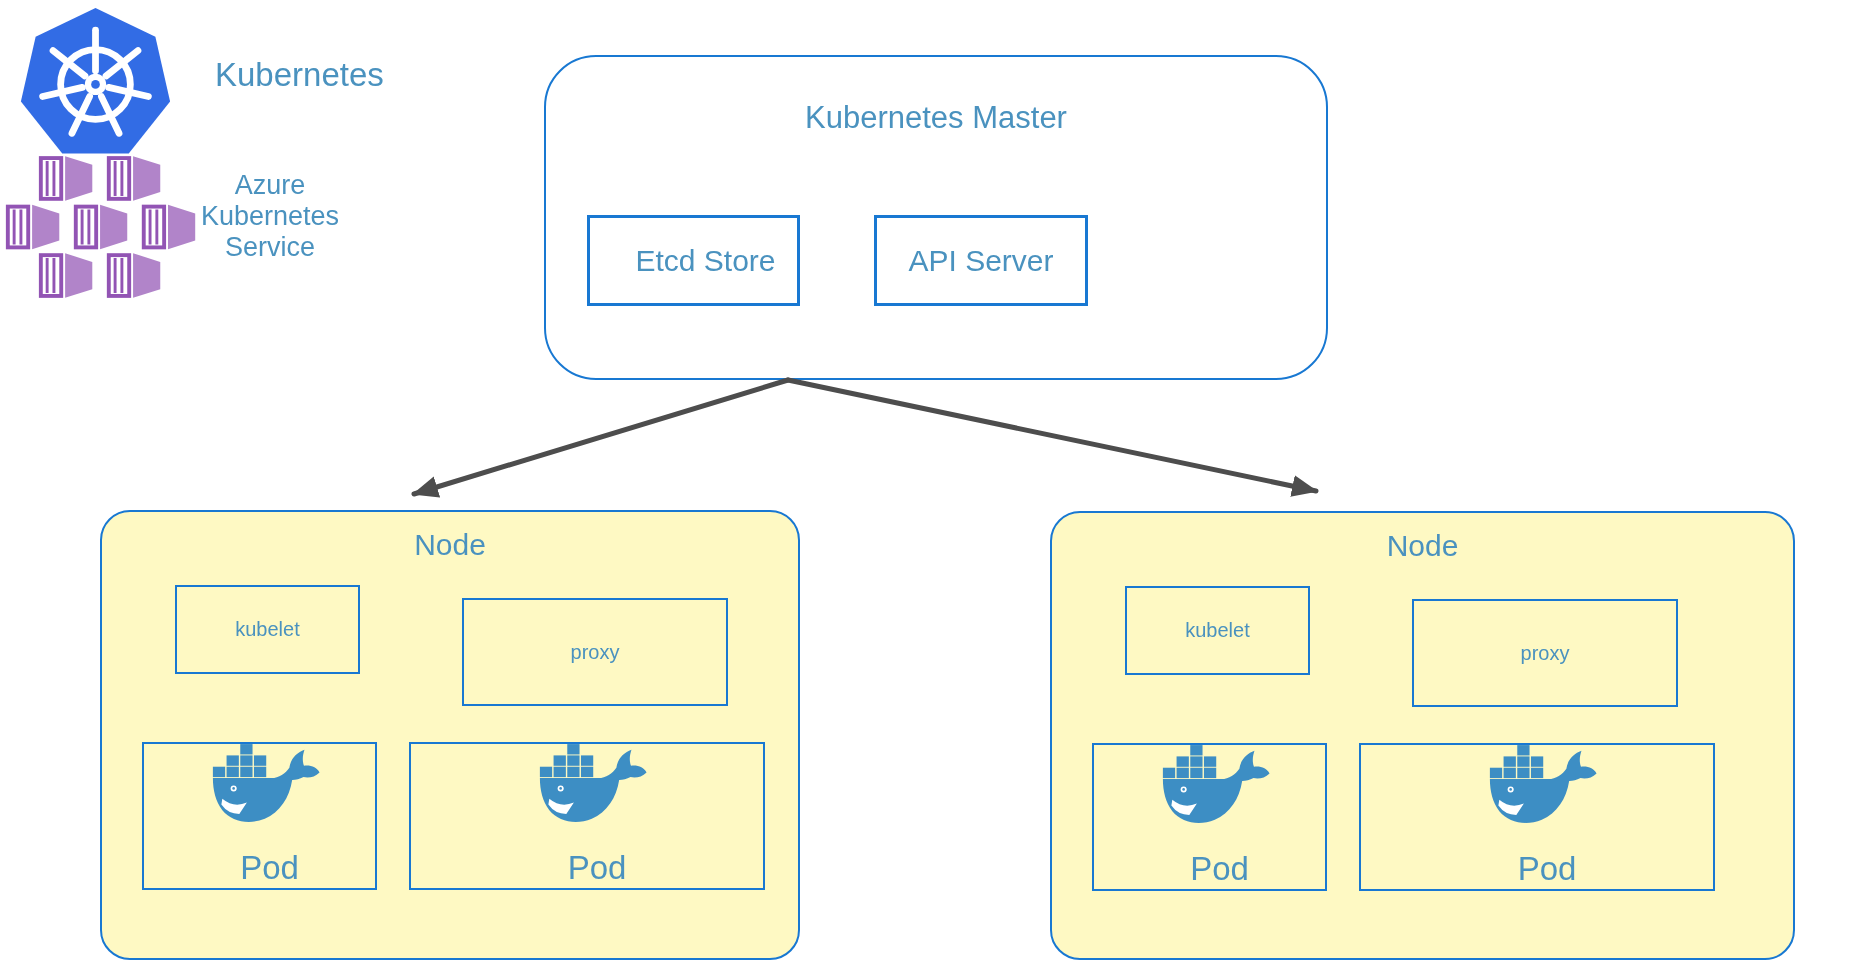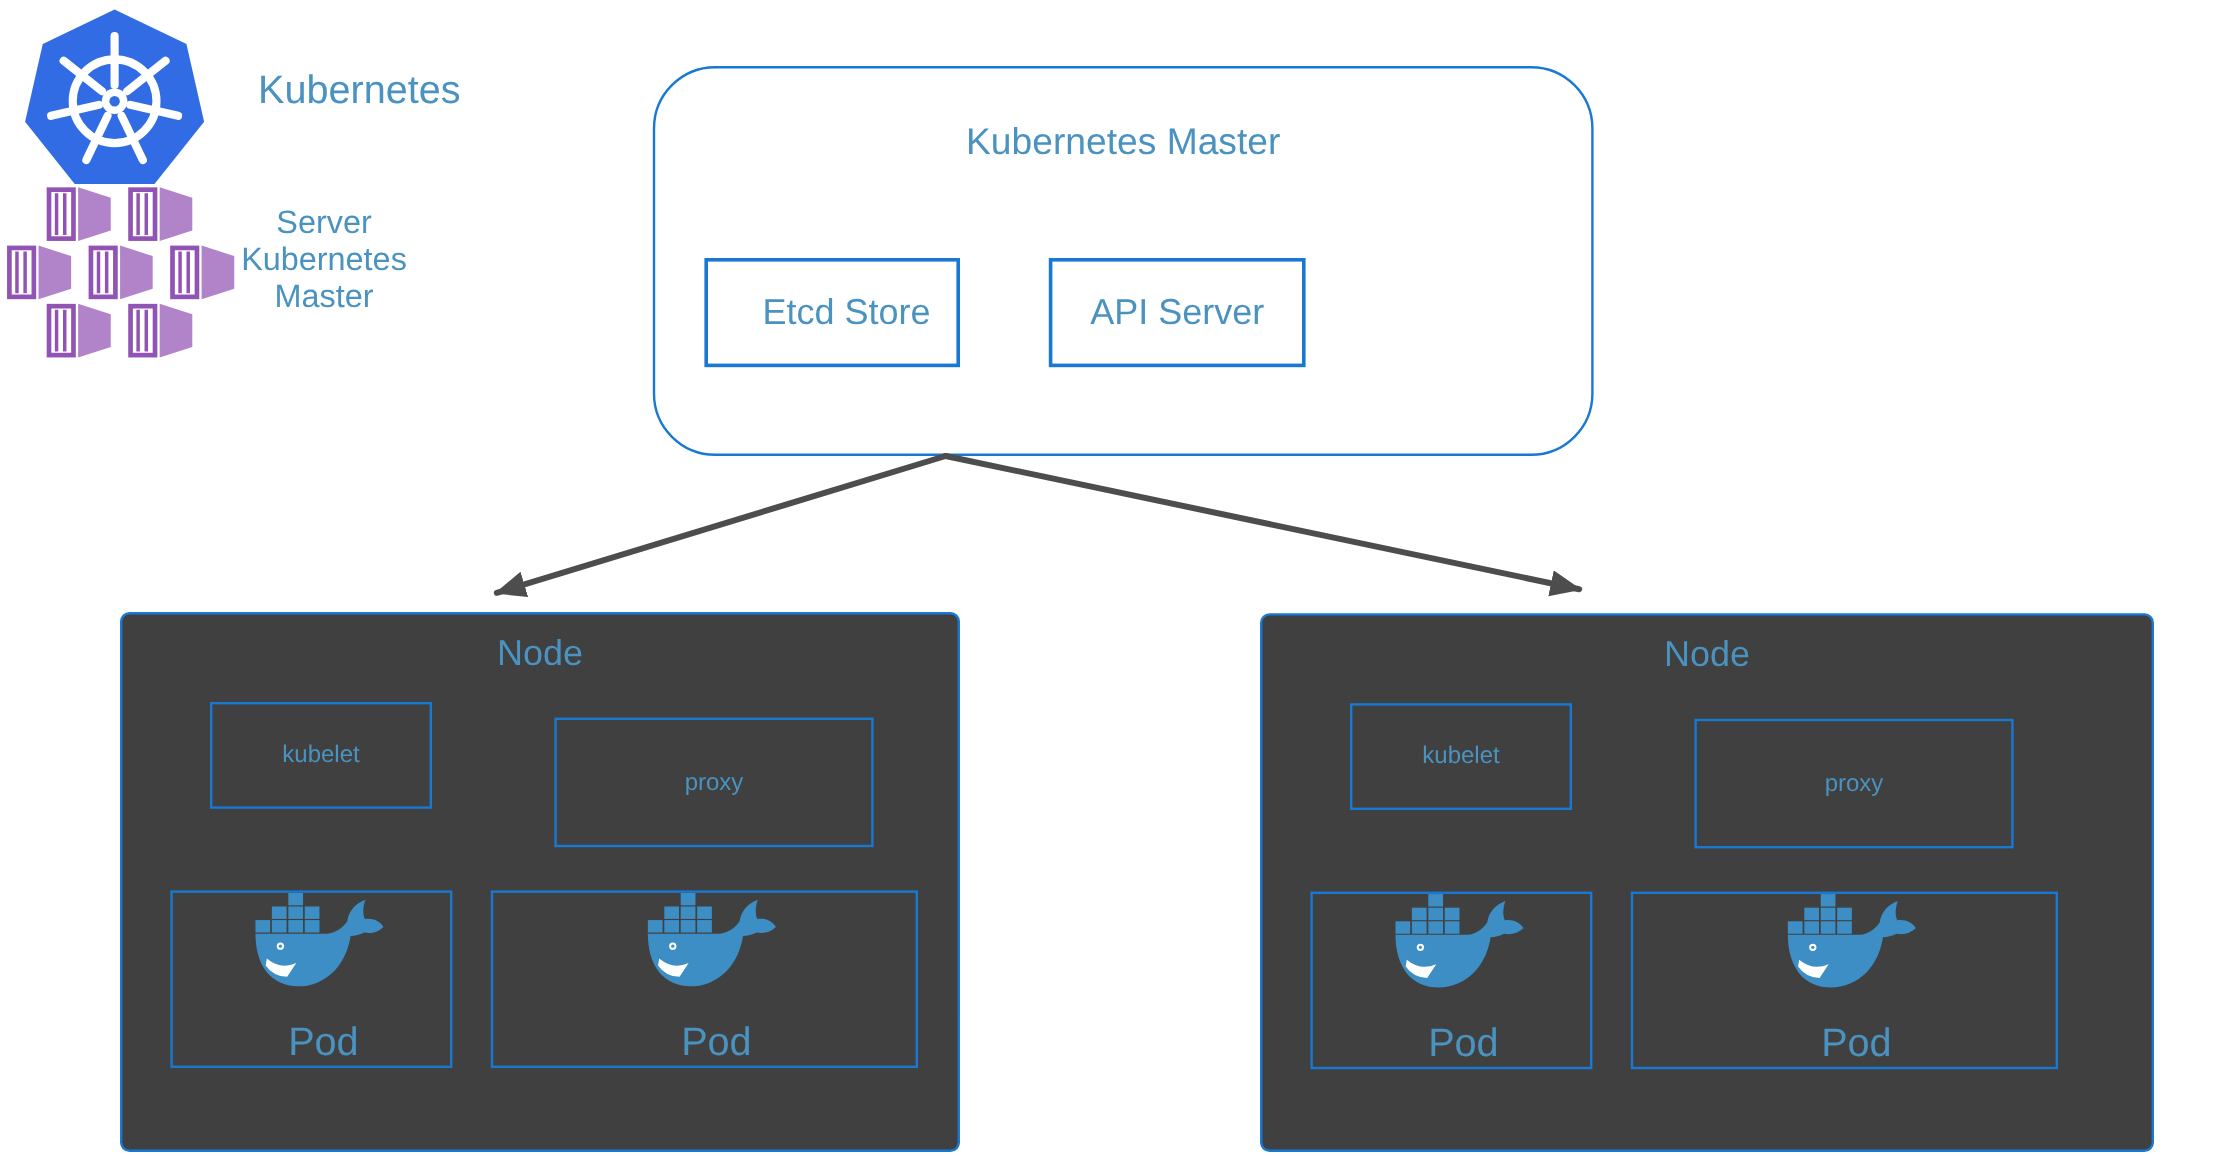--- a/index.html
+++ b/index.html
@@ -25,21 +25,21 @@
     border:3px solid var(--accent-blue);display:flex;align-items:center;justify-content:center;
     font-size:30px;color:var(--text-teal);background:#fff;
   }
   .comp-etcd{left:41px;width:213px;padding-left:24px;}
   .comp-api{left:284px;width:214px;margin-left:44px;}
   .comp-sched{left:528px;width:213px;}
   
   .arrows{left:0;top:0;width:1853px;height:963px;pointer-events:none;}
   
   .node-box{
-    border:2px solid var(--accent-blue);border-radius:8px;box-sizing:border-box;background:#404040;padding-left:15px;
+    border:2px solid var(--accent-blue);border-radius:30px;box-sizing:border-box;background:#fef9c3;padding-left:15px;
   }
   .node-left{left:100px;top:510px;width:700px;height:450px;}
   .node-right{left:1050px;top:511px;width:745px;height:449px;}
   .node-title{position:absolute;left:0;right:0;top:16px;text-align:center;font-size:30px;color:var(--text-teal);}
   .agent-box{
     position:absolute;box-sizing:border-box;border:2px solid var(--accent-blue);
     display:flex;align-items:center;justify-content:center;font-size:20px;color:var(--text-teal);
   }
   .agent-kubelet{left:73px;top:73px;width:185px;height:89px;}
   .agent-proxy{left:360px;top:86px;width:266px;height:108px;}
@@ -112,23 +112,23 @@
   <svg class="abs aks-logo" viewBox="0 0 206 152">
     <use href="#sym-ctr" x="36" y="0" width="62" height="52"></use>
     <use href="#sym-ctr" x="106" y="0" width="62" height="52"></use>
     <use href="#sym-ctr" x="2" y="50" width="62" height="52"></use>
     <use href="#sym-ctr" x="72" y="50" width="62" height="52"></use>
     <use href="#sym-ctr" x="142" y="50" width="62" height="52"></use>
     <use href="#sym-ctr" x="36" y="100" width="62" height="52"></use>
     <use href="#sym-ctr" x="106" y="100" width="62" height="52"></use>
   </svg>
   <div class="abs aks-label">
-    <div>Server</div>
+    <div>Azure</div>
     <div>Kubernetes</div>
-    <div>Master</div>
+    <div>Service</div>
   </div>
 
   <div class="abs master-box">
     <div class="master-title">Kubernetes Master</div>
     <div class="comp-box comp-etcd">Etcd Store</div>
     <div class="comp-box comp-api">API Server</div>
   </div>
 
   <svg class="abs arrows" viewBox="0 0 1853 963">
     <defs>

